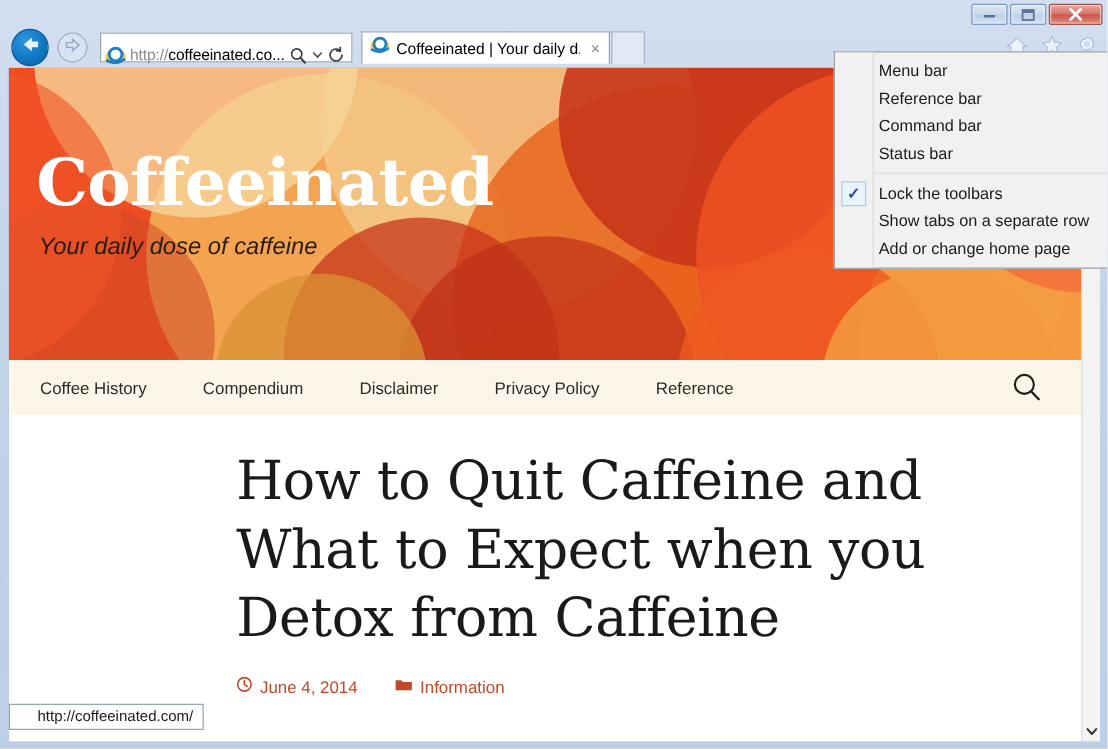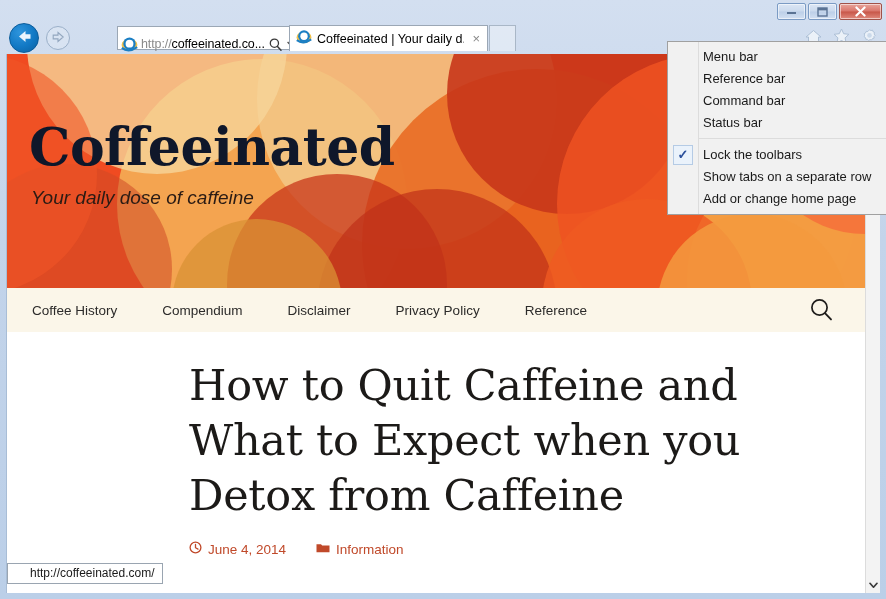--- a/index.html
+++ b/index.html
@@ -51,21 +51,21 @@
     position: absolute; left: 46px; top: 4px;
     width: 24px; height: 24px; border-radius: 50%;
     background: rgba(255,255,255,0.18);
     border: 1px solid #9bb0c9;
     display: flex; align-items: center; justify-content: center;
   }
 
   #addressbar {
     position: absolute; left: 80px; top: 4px; width: 202px; height: 24px;
     background: #fff; border: 1px solid #9ba7b5;
-    display: flex; align-items: center; padding: 12px 2px 0 3px; margin-left: 37px;
+    display: flex; align-items: center; padding: 12px 2px 0 3px;
   }
   #addr-text {
     flex: 1; font-size: 12.5px; color: #000;
     white-space: nowrap; overflow: hidden;
     margin-left: 3px; letter-spacing: -0.1px;
   }
   #addr-text .scheme { color: #8a8a8a; }
   .addr-icn { display:flex; align-items:center; justify-content:center; flex:none; }
 
   
@@ -101,21 +101,21 @@
 
   
   #banner {
     position: relative; width: 859px; height: 234px;
     background: #f04b21; overflow: hidden;
   }
   #banner svg { position: absolute; left: 0; top: 0; }
   #site-title {
     position: absolute; left: 22px; top: 62px;
     font-family: "DejaVu Serif", serif;
-    font-weight: bold; font-size: 52px; color: #0f172a;
+    font-weight: bold; font-size: 52px; color: #ffffff;
     letter-spacing: -0.5px; z-index: 5;
   }
   #site-tagline {
     position: absolute; left: 24px; top: 133px;
     font-family: "Liberation Sans", sans-serif;
     font-style: italic; font-size: 19px; color: #2a1b14;
     z-index: 5;
   }
 
   

